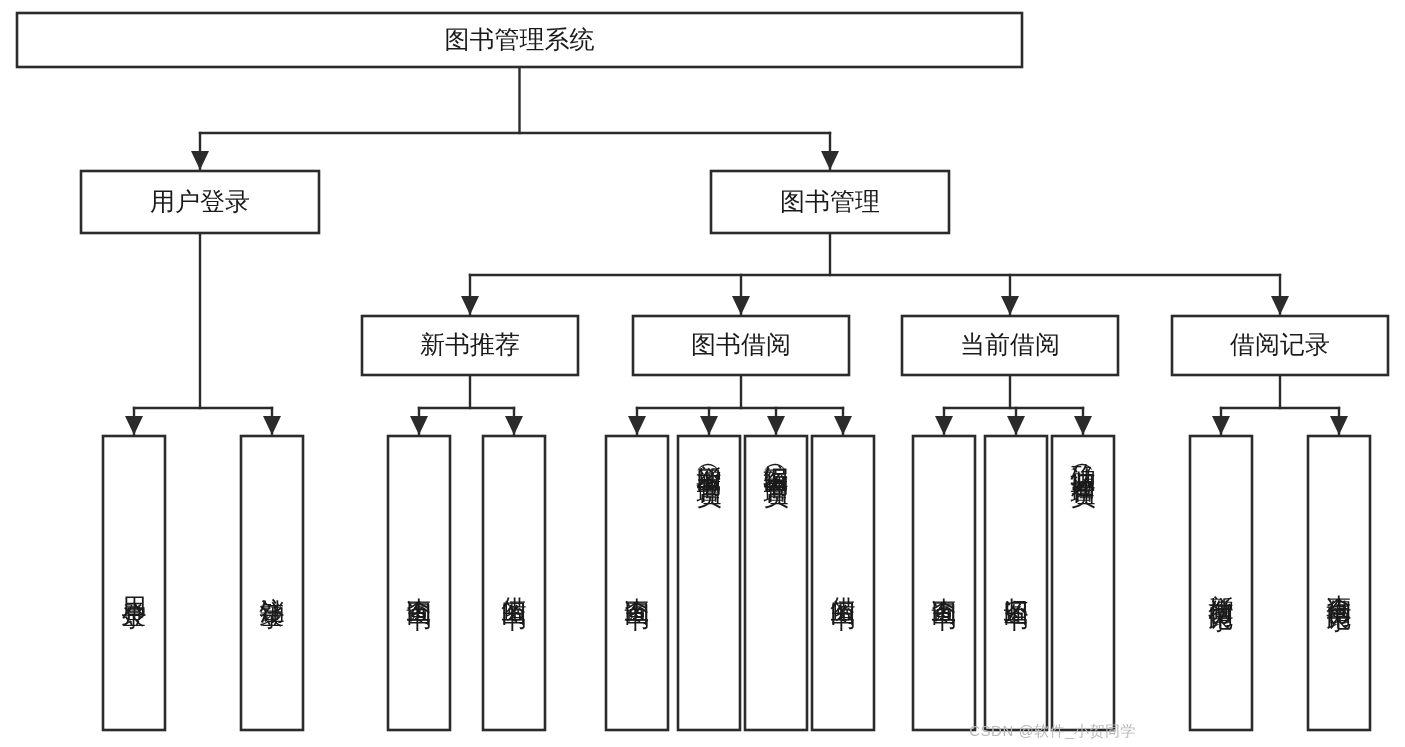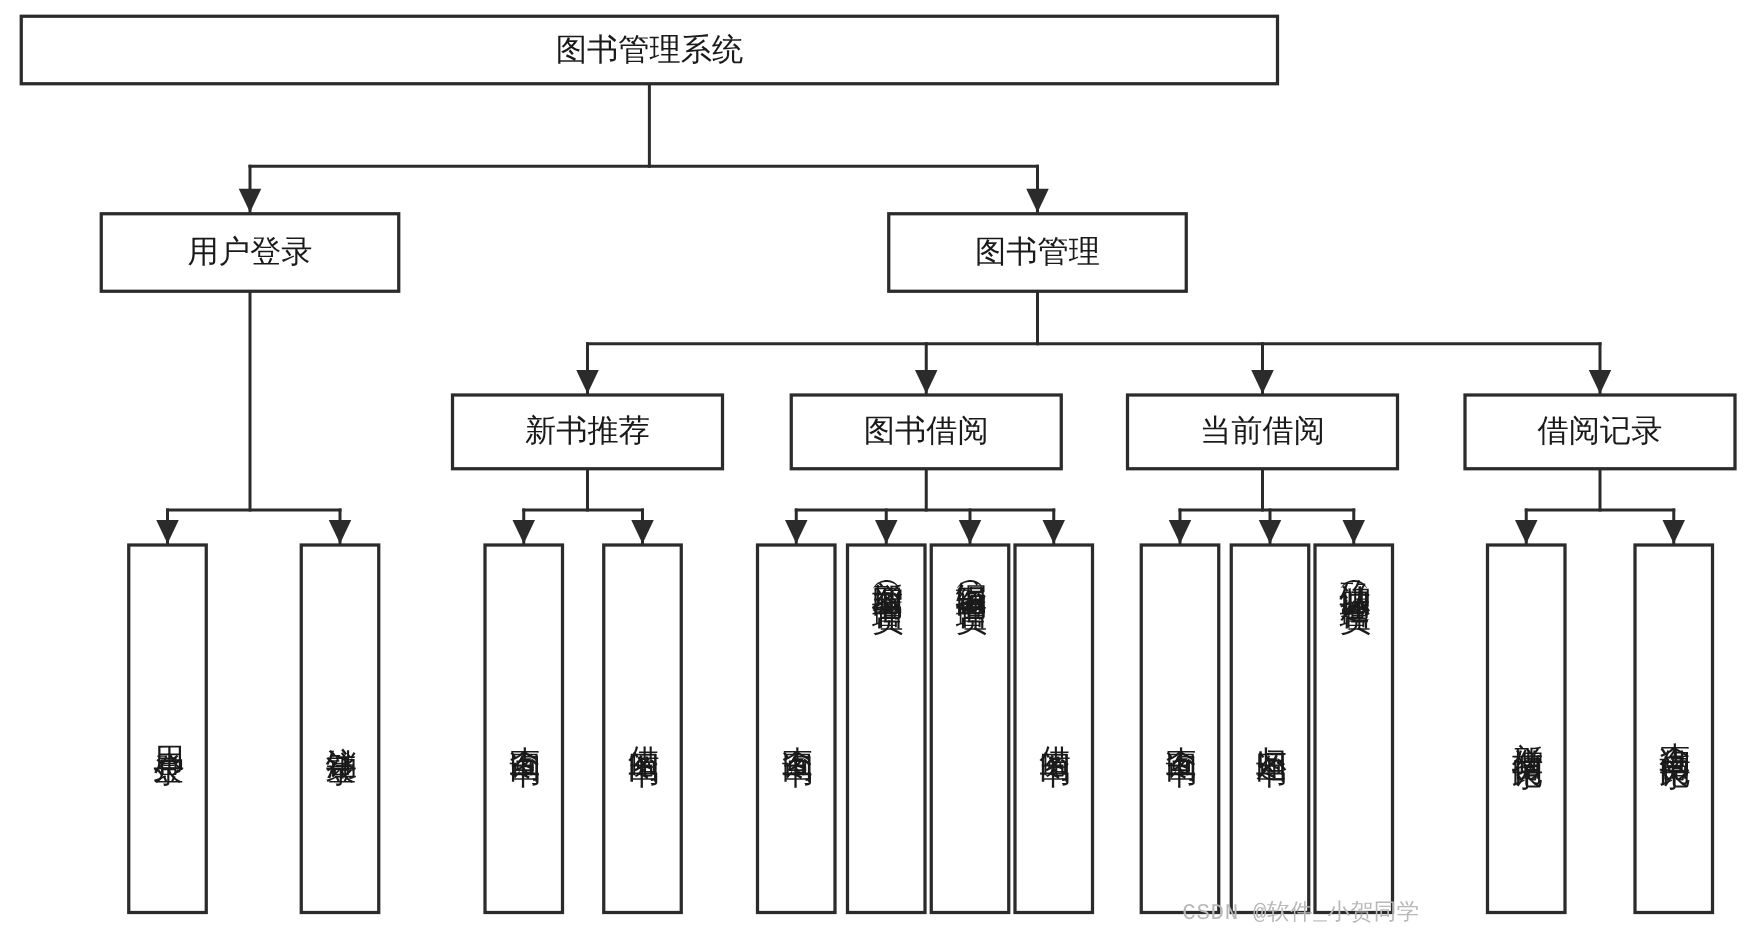--- a/index.html
+++ b/index.html
@@ -60,22 +60,22 @@
     line-height: 1.08;
     letter-spacing: 3px;
     text-align: center;
     pointer-events: none;
     user-select: none;
   }
   .watermark {
     position: absolute;
     right: 12px;
     bottom: 6px;
-    font-family: Liberation Mono, monospace;
-    font-size: 18px;
+    font-family: Liberation Sans, sans-serif;
+    font-size: 15px;
     color: #b9b9b9;
     letter-spacing: 0.5px;
     white-space: nowrap;
     user-select: none;
   }
 </style>
 </head>
 <body>
 
 <div id="diagram-root">

